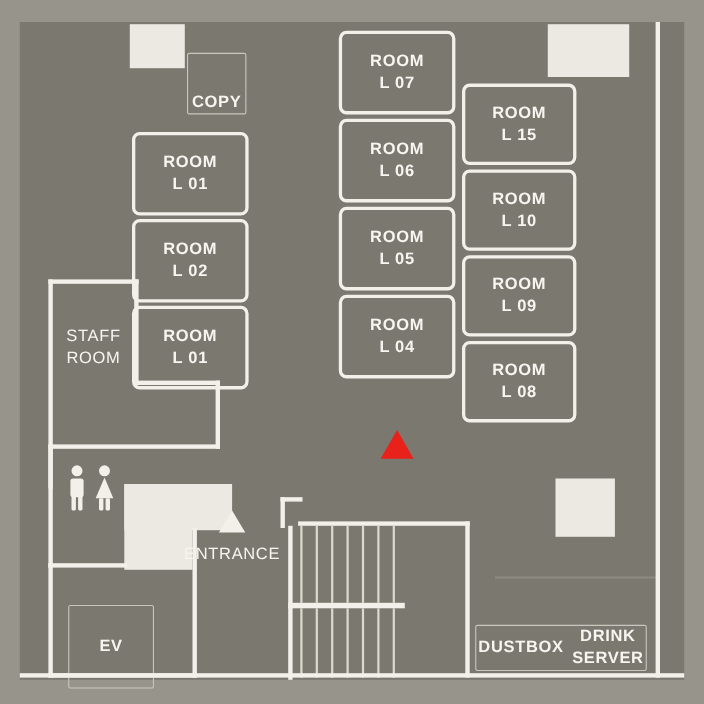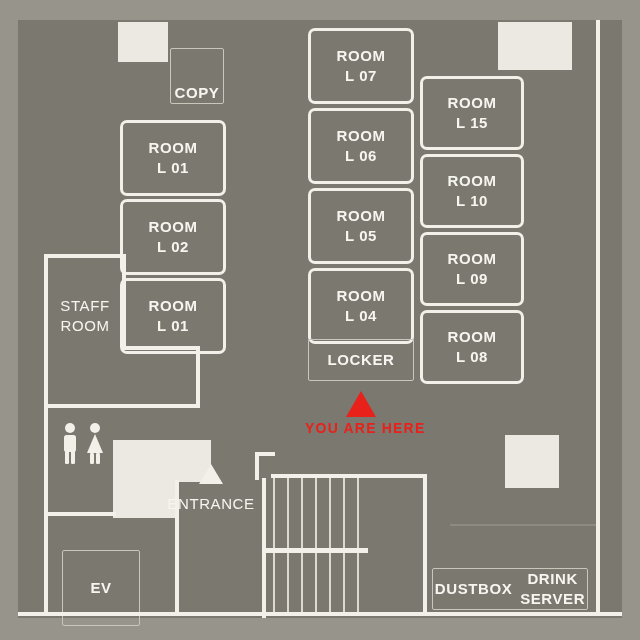--- a/index.html
+++ b/index.html
@@ -166,23 +166,20 @@
   <div class="room" style="left:308px; top:188px; width:106px; height:76px;">
     <span class="rl">ROOM</span>
     <span class="rl">L 05</span>
   </div>
 
   <div class="room" style="left:308px; top:268px; width:106px; height:76px;">
     <span class="rl">ROOM</span>
     <span class="rl">L 04</span>
   </div>
 
-  <div class="room thin" style="left:308px; top:339px; width:106px; height:42px;">
-    <span class="rl">LOCKER</span>
-  </div>
 
   <div class="room" style="left:420px; top:76px; width:104px; height:74px;">
     <span class="rl">ROOM</span>
     <span class="rl">L 15</span>
   </div>
 
   <div class="room" style="left:420px; top:154px; width:104px; height:74px;">
     <span class="rl">ROOM</span>
     <span class="rl">L 10</span>
   </div>
@@ -230,21 +227,20 @@
   </div>
 
   <div class="room thin" style="left:62px; top:550px; width:78px; height:76px;">
     <span class="rl">EV</span>
   </div>
 
   <div class="ent-tri" style="left:199px; top:464px;"></div>
   <div class="label" style="left:156px; top:494px; width:110px;">ENTRANCE</div>
 
   <div class="yah-tri" style="left:346px; top:391px;"></div>
-  <div class="yah-text" style="left:305px; top:420px;">YOU ARE HERE</div>
 
   <div class="wall" style="left:255px; top:452px; width:4px; height:28px;"></div>
   <div class="wall" style="left:255px; top:452px; width:20px; height:4px;"></div>
   <div class="wall" style="left:271px; top:474px; width:156px; height:4px;"></div>
   <div class="wall" style="left:423px; top:474px; width:4px; height:142px;"></div>
   <div class="wall" style="left:262px; top:478px; width:4px; height:140px;"></div>
 
   <div class="stair-landing" style="left:262px; top:548px; width:106px;"></div>
 
   <div class="stair-tread" style="left:273px; top:478px; height:70px;"></div>

